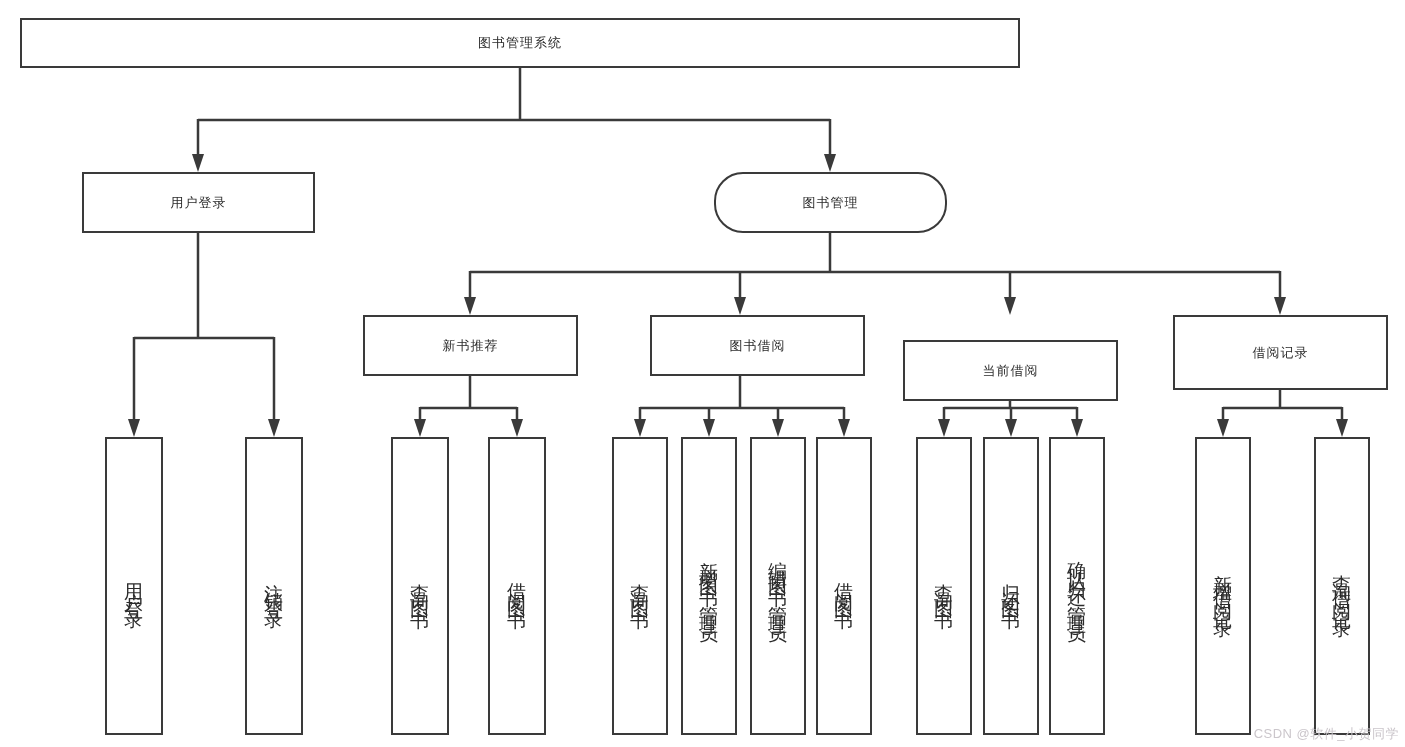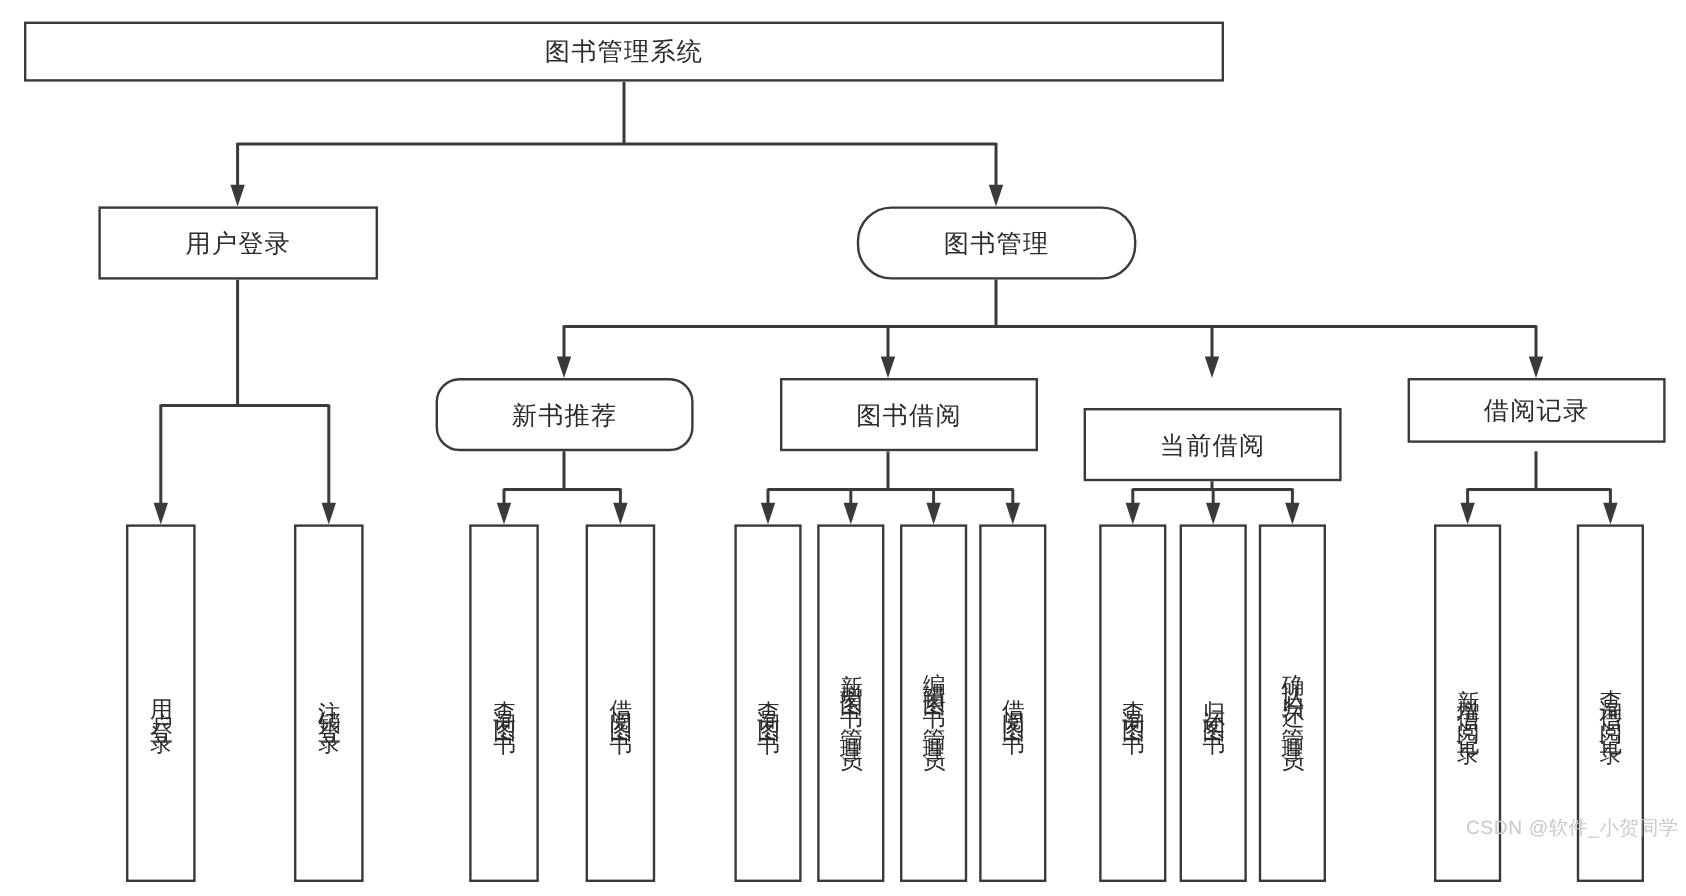--- a/index.html
+++ b/index.html
@@ -13,33 +13,33 @@
   #wires{position:absolute;left:0;top:0;z-index:1;}
   .node{
     position:absolute;
     box-sizing:border-box;
     border:2px solid #3a3a3a;
     background:#ffffff;
     display:flex;align-items:center;justify-content:center;
     color:#2b2b2b;
     z-index:2;
   }
-  .node.h{font-size:21px;letter-spacing:1px;}
+  .node.h{font-size:13px;letter-spacing:1px;}
   .node.v{font-size:19px;}
   .node.v .vtext{
     writing-mode:vertical-rl;
     text-orientation:mixed;
     letter-spacing:9px;
     line-height:1;
     white-space:nowrap;
   }
   .watermark{
     position:absolute;
-    right:6px;top:680px;
-    font-size:16px;
+    right:6px;top:725px;
+    font-size:13px;
     color:#cbc6cb;
     z-index:3;
     letter-spacing:0.5px;
   }
 </style>
 </head>
 <body>
 
 <div id="canvas">
 
@@ -94,30 +94,30 @@
     <span>图书管理系统</span>
   </div>
 
   <div class="node h" style="left:82px;top:172px;width:233px;height:61px;">
     <span>用户登录</span>
   </div>
   <div class="node h" style="left:714px;top:172px;width:233px;height:61px;border-radius:29px;">
     <span>图书管理</span>
   </div>
 
-  <div class="node h" style="left:363px;top:315px;width:215px;height:61px;border-radius:20px;">
+  <div class="node h" style="left:363px;top:315px;width:215px;height:61px;">
     <span>新书推荐</span>
   </div>
   <div class="node h" style="left:650px;top:315px;width:215px;height:61px;">
     <span>图书借阅</span>
   </div>
   <div class="node h" style="left:903px;top:315px;width:215px;height:61px;margin-top:25px;">
     <span>当前借阅</span>
   </div>
-  <div class="node h" style="left:1173px;top:315px;width:215px;height:54px;">
+  <div class="node h" style="left:1173px;top:315px;width:215px;height:75px;">
     <span>借阅记录</span>
   </div>
 
   <div class="node v" style="left:105px;top:437px;width:58px;height:298px;">
     <span class="vtext">用户登录</span>
   </div>
   <div class="node v" style="left:245px;top:437px;width:58px;height:298px;">
     <span class="vtext">注销登录</span>
   </div>
 

